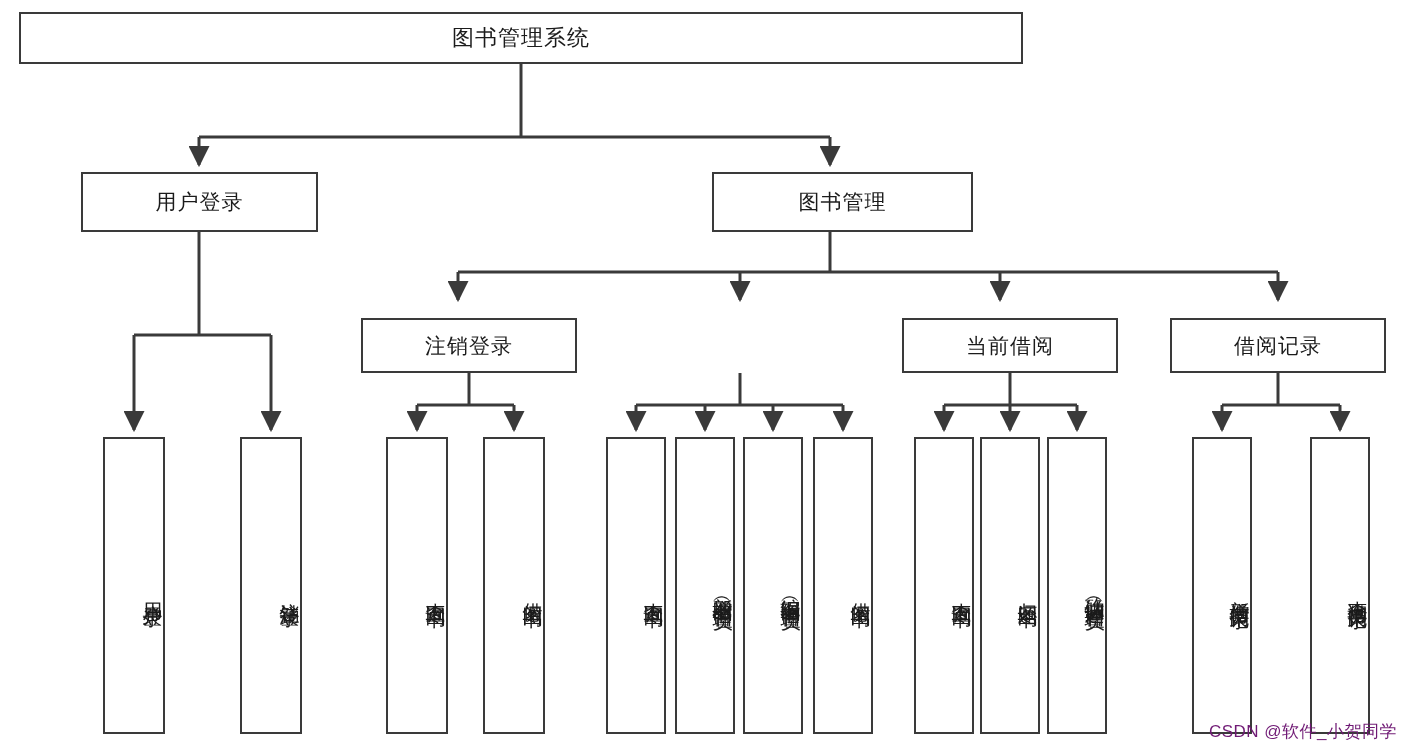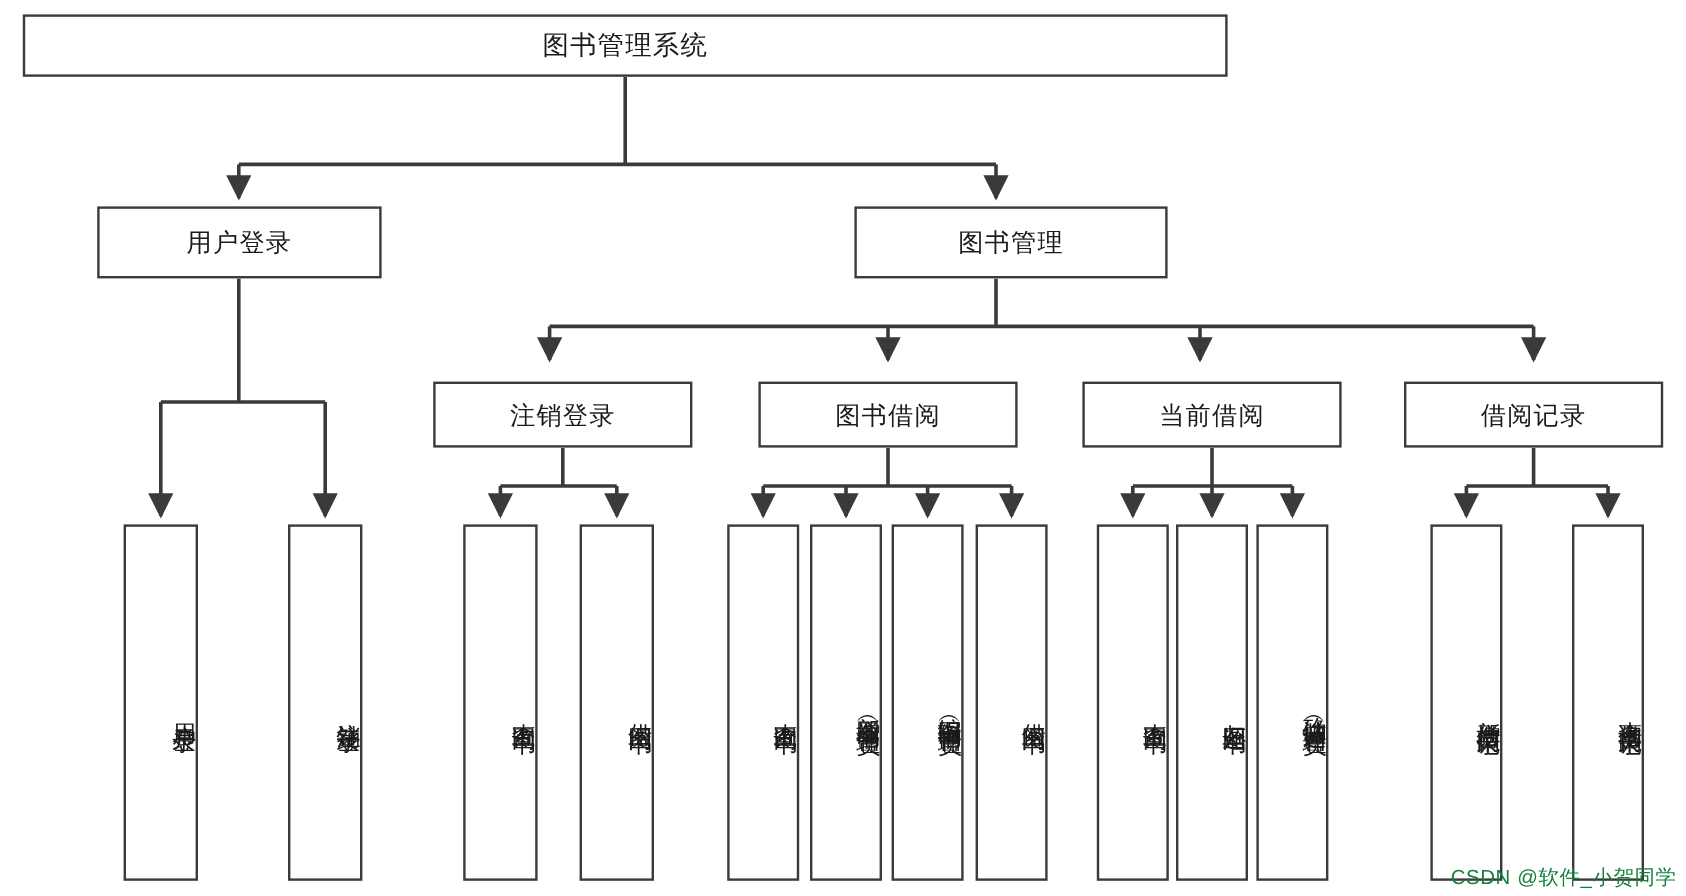--- a/index.html
+++ b/index.html
@@ -56,21 +56,21 @@
     width: 1405px;
     height: 747px;
     z-index: 1;
     pointer-events: none;
   }
   .wm {
     position: absolute;
     right: 8px;
     bottom: 4px;
     font-size: 17px;
-    color: #15803d;
+    color: #701a75;
     letter-spacing: 0.5px;
     z-index: 5;
     white-space: nowrap;
   }
 </style>
 </head>
 <body>
 
 <div id="canvas">
 
@@ -131,23 +131,20 @@
   <div class="node h" style="left:81px; top:172px; width:237px; height:60px;">
     <span>用户登录</span>
   </div>
   <div class="node h" style="left:712px; top:172px; width:261px; height:60px;">
     <span>图书管理</span>
   </div>
 
   <div class="node h" style="left:361px; top:318px; width:216px; height:55px;">
     <span>注销登录</span>
   </div>
-  <div class="node h" style="left:632px; top:318px; width:216px; height:55px;">
-    <span>图书借阅</span>
-  </div>
   <div class="node h" style="left:902px; top:318px; width:216px; height:55px;font-family:Liberation Serif, serif;">
     <span>当前借阅</span>
   </div>
   <div class="node h" style="left:1170px; top:318px; width:216px; height:55px;">
     <span>借阅记录</span>
   </div>
 
   <div class="node v" style="left:103px; top:437px; width:62px; height:297px;">
     <span>用户登录</span>
   </div>

